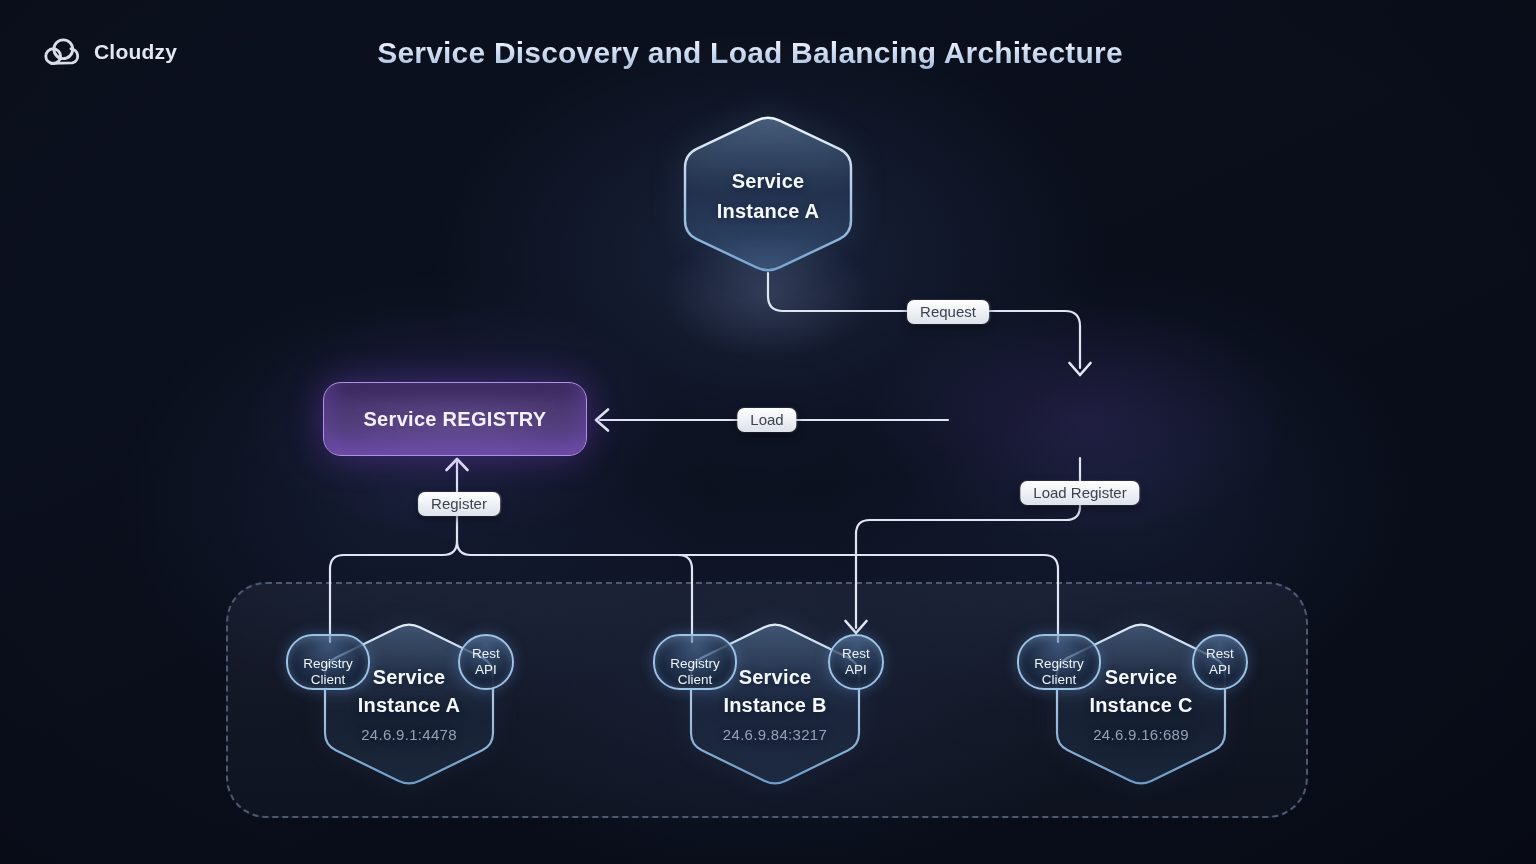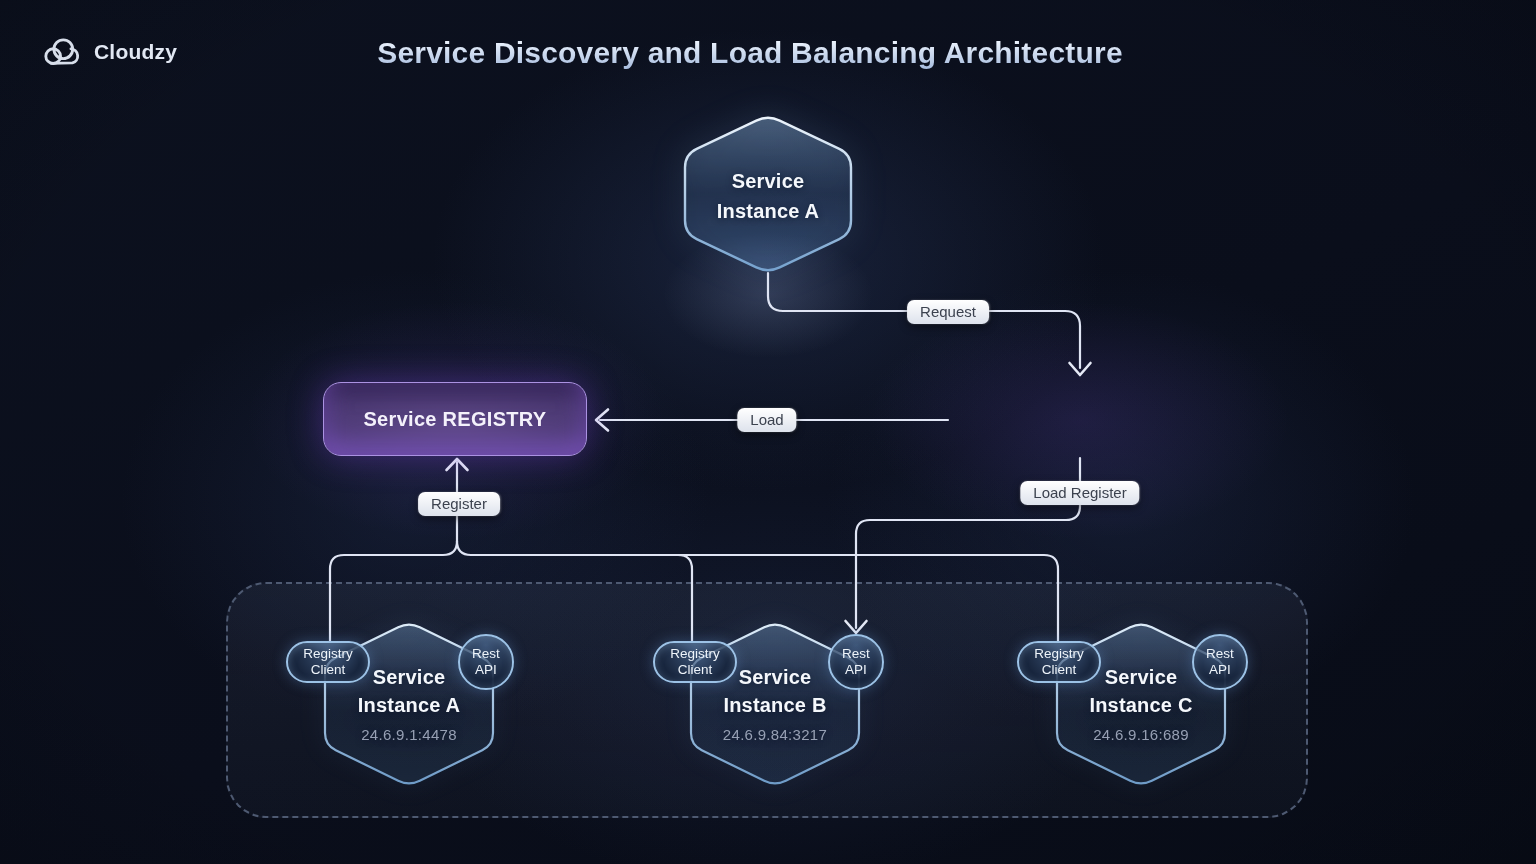--- a/index.html
+++ b/index.html
@@ -80,21 +80,21 @@
 
   
   .badge{
     position:absolute; transform:translate(-50%,-50%);
     display:flex; flex-direction:column; align-items:center; justify-content:center;
     border:2px solid #9cc2e6; color:#eef4fa;
     font-size:13.5px; line-height:16px; font-weight:500; text-align:center;
     background:radial-gradient(circle at 50% 18%, rgba(98,138,188,.5) 0%, rgba(24,38,62,.96) 68%);
     box-shadow:0 0 14px rgba(100,150,210,.35), inset 0 2px 8px rgba(165,205,245,.3);
   }
-  .badge.rc{ width:84px; height:42px; border-radius:27px; }
+  .badge.rc{ width:84px; height:56px; border-radius:27px;justify-content:flex-end; }
   .badge.ra{ width:56px; height:56px; border-radius:50%; }
 </style>
 </head>
 <body>
 
 <div class="stage">
 
   <div class="pool"></div>
 
   <svg class="lines" viewBox="0 0 1536 864">

